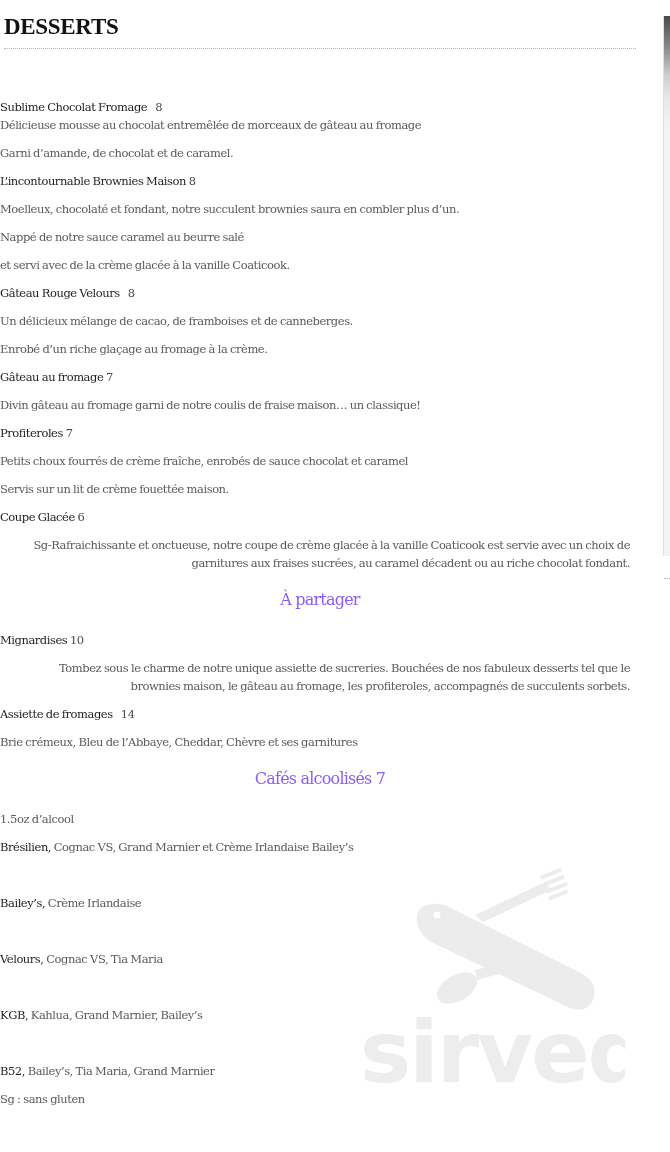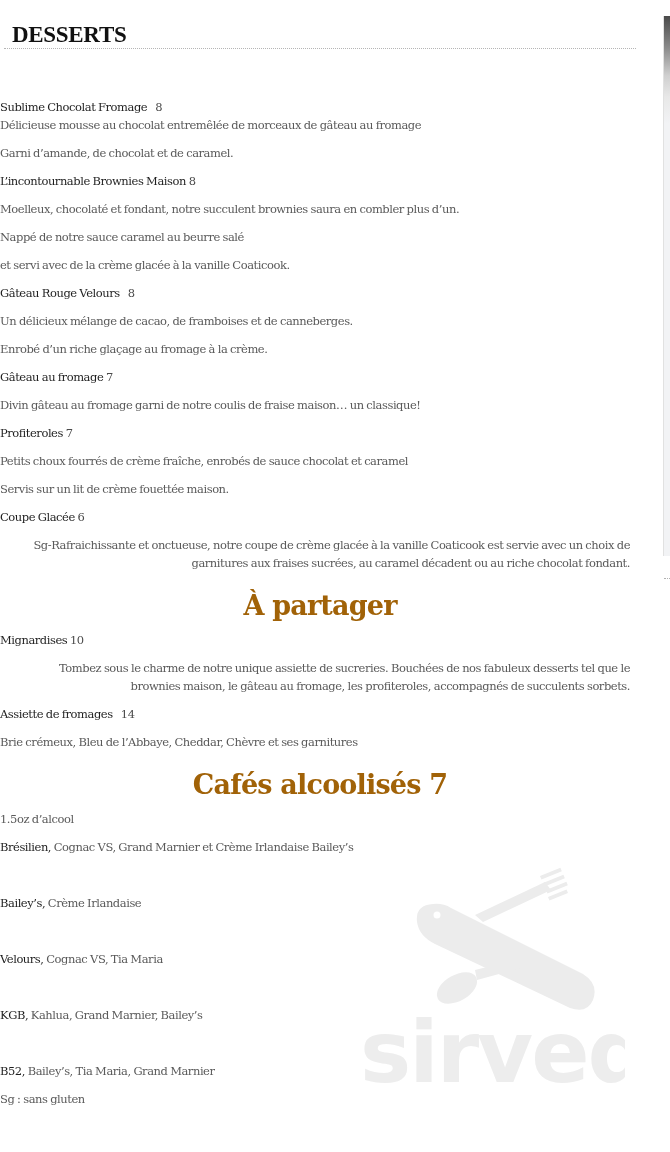--- a/index.html
+++ b/index.html
@@ -16,21 +16,21 @@
     }
     .page-title {
       position: absolute;
       left: 4px;
       top: 14px;
       font-family: "Liberation Serif", serif;
       font-weight: bold;
       font-size: 23px;
       letter-spacing: -0.3px;
       color: #111111;
-      margin: 8px;
+      margin: 0;
     }
     .title-rule {
       position: absolute;
       left: 4px;
       top: 48px;
       width: 632px;
       height: 0;
       border-top: 1px dotted #b5b5b5;
     }
     .scroll-track {
@@ -69,25 +69,25 @@
     .item-name {
       color: #1f1f1f;
     }
     .price { color: #4a4a4a; }
     .section-heading {
       position: absolute;
       left: 0;
       width: 640px;
       text-align: center;
       font-family: "DejaVu Serif", serif;
-      font-size: 27px;
-      color: #a16207;
+      font-size: 16px;
+      color: #8b5cf6;
       letter-spacing: -0.8px;
       margin: 0;
-      font-weight: bold;
+      font-weight: normal;
     }
     .desc-wrap {
       position: absolute;
       left: 10px;
       width: 620px;
       text-align: right;
       font-size: 11.5px;
       line-height: 18px;
       color: #5a5a5a;
       letter-spacing: -0.45px;

